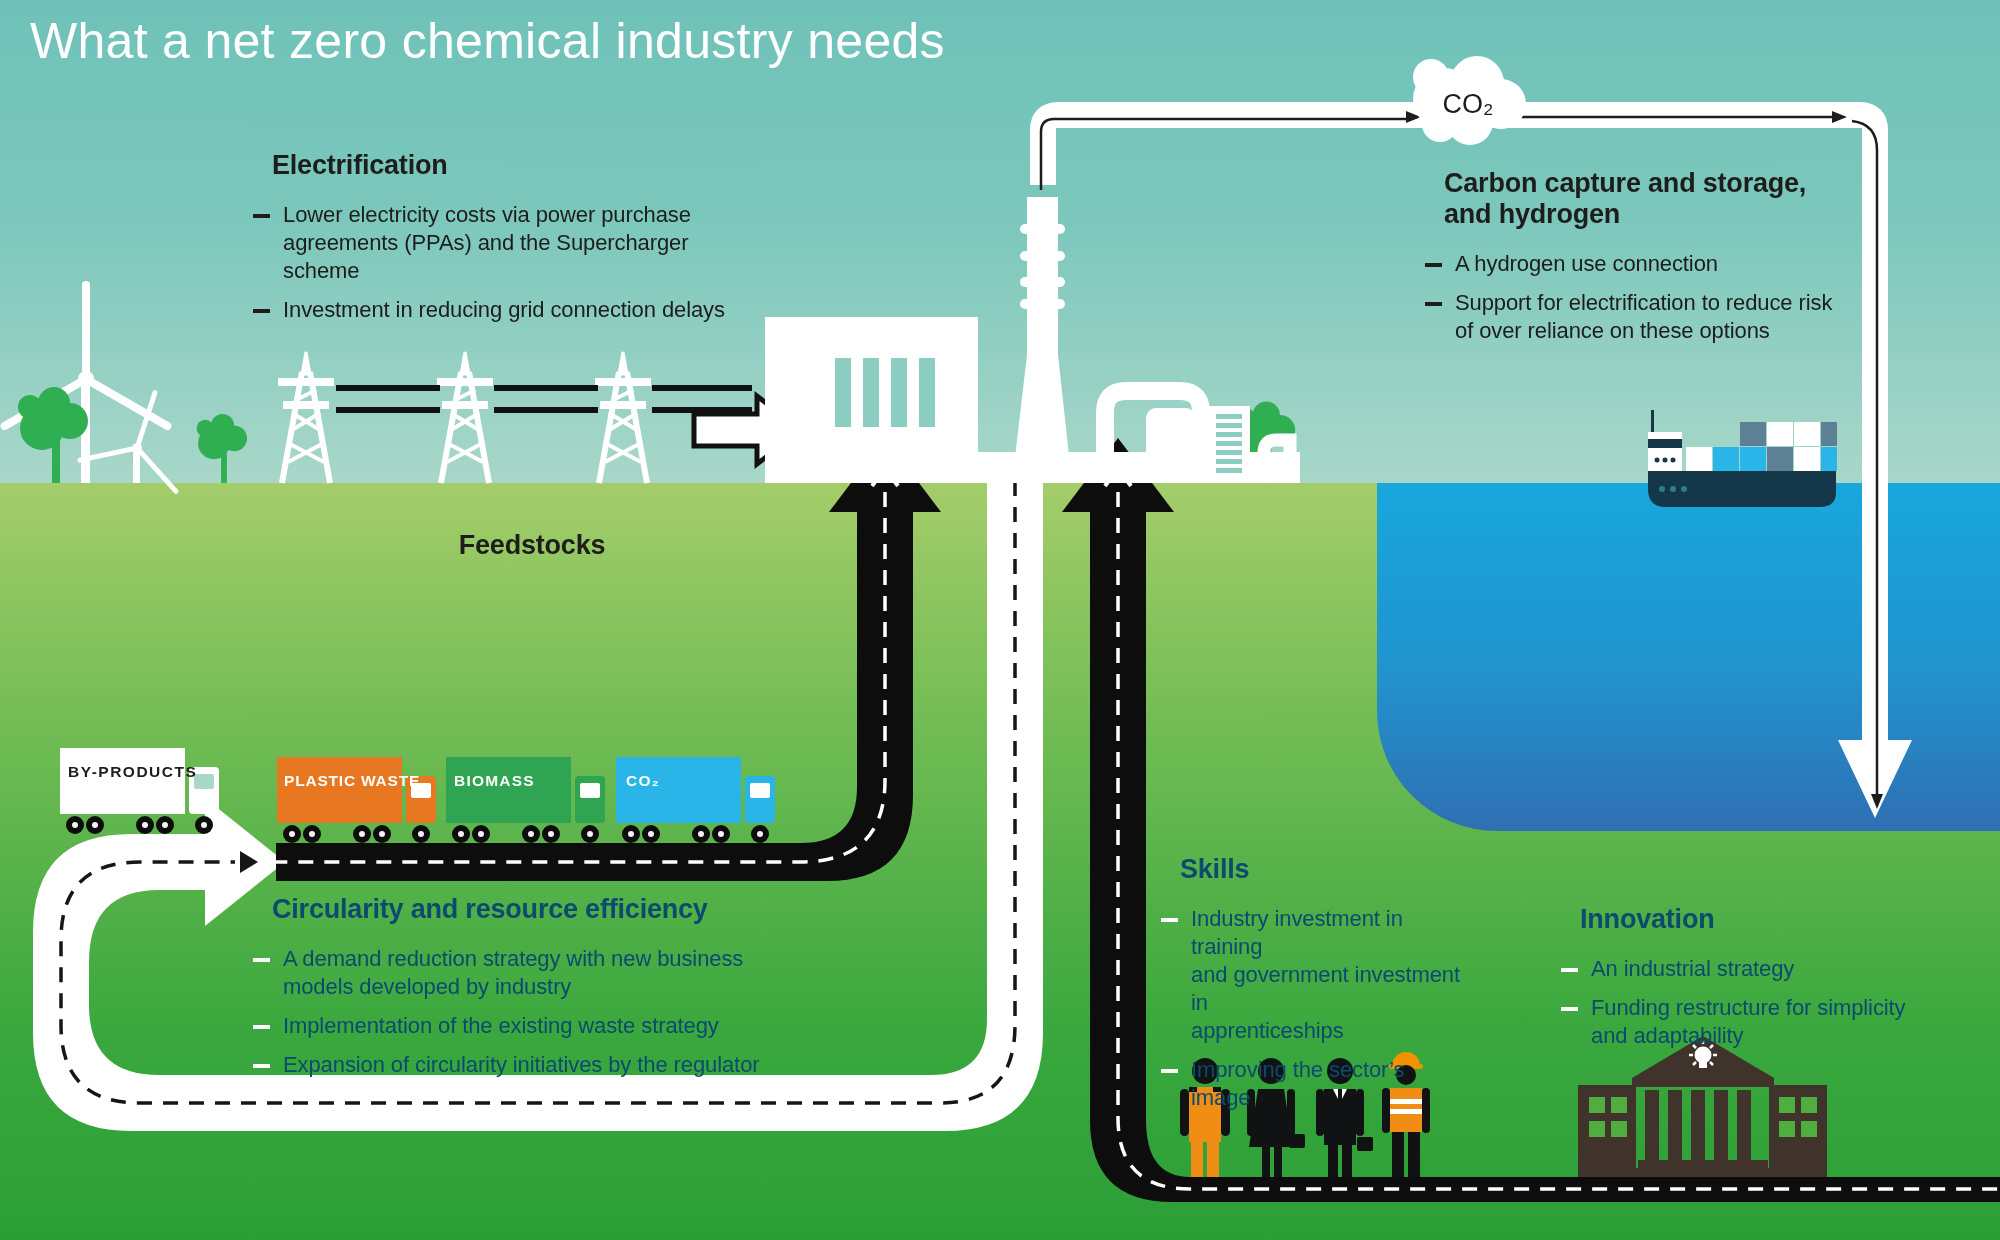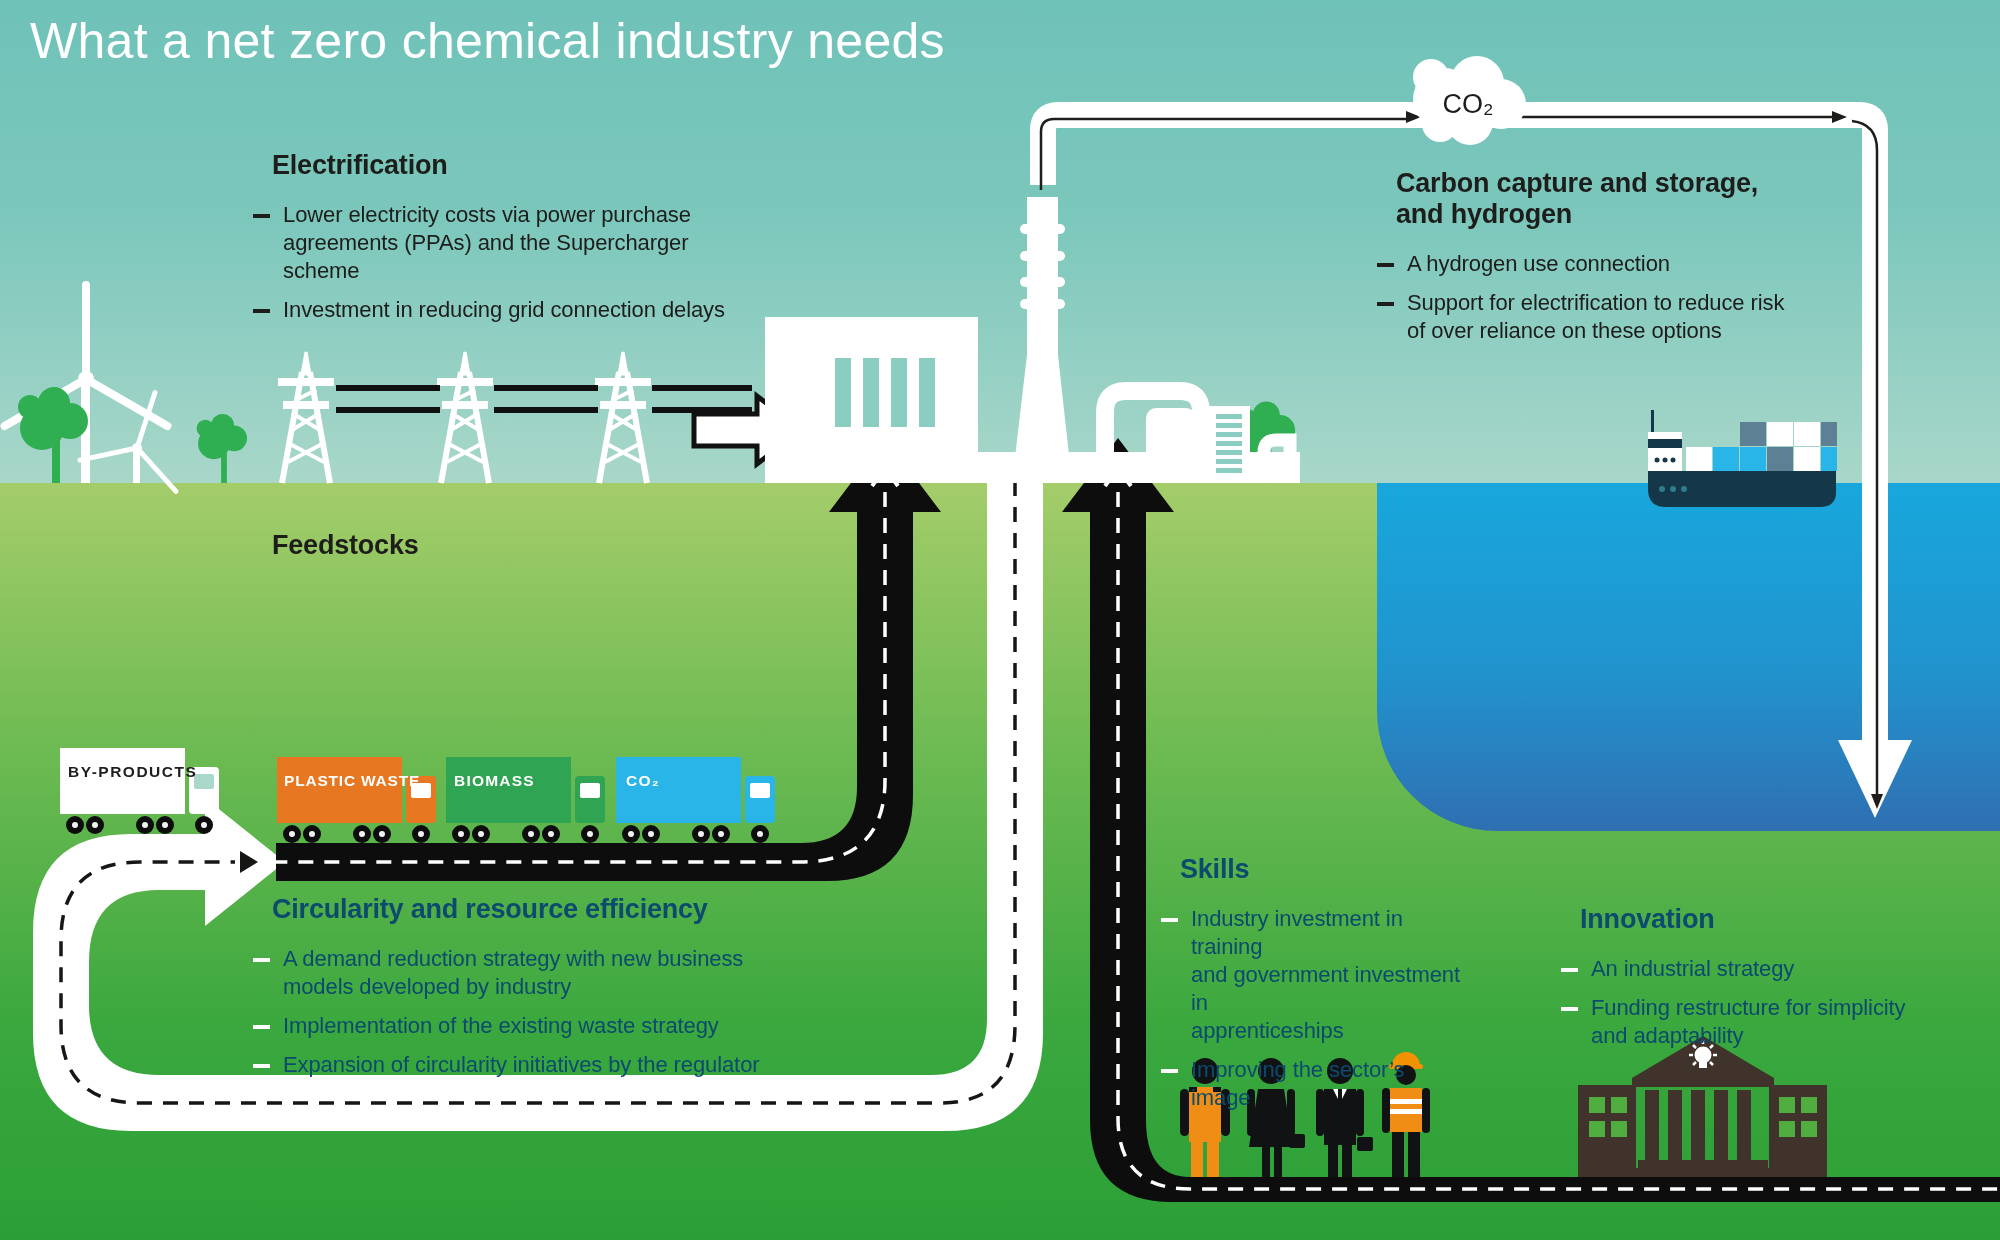--- a/index.html
+++ b/index.html
@@ -21,22 +21,22 @@
   .section h2{margin:0 0 20px 0;font-size:27px;font-weight:700;color:#1d1d1b;
        letter-spacing:-.2px;white-space:pre-line;line-height:31px;}
   .section ul{list-style:none;margin:11px;padding:0;}
   .section li{position:relative;font-size:22px;line-height:28px;color:#1d1d1b;
        margin-bottom:11px;white-space:pre-line;letter-spacing:-.1px;}
   .section li::before{content:"";position:absolute;left:-30px;top:13px;width:17px;height:3.5px;
        background:#1d1d1b;}
   .section.light h2,.section.light li{color:#0c4a6e;}
   .section.light li::before{background:#ffffff;}
   .sec-electrification{left:272px;top:150px;width:500px;}
-  .sec-carbon{left:1396px;top:168px;width:480px;}
-  .sec-feedstocks{left:272px;top:530px;width:520px;}
+  .sec-carbon{left:1444px;top:168px;width:480px;}
+  .sec-feedstocks{left:272px;top:530px;width:520px;text-align:center;}
   .sec-circularity{left:272px;top:894px;width:560px;}
   .sec-skills{left:1180px;top:854px;width:300px;}
   .sec-innovation{left:1580px;top:904px;width:360px;}
 </style>
 </head>
 <body>
 
 <div id="stage">
 
   <div class="sky"></div>

